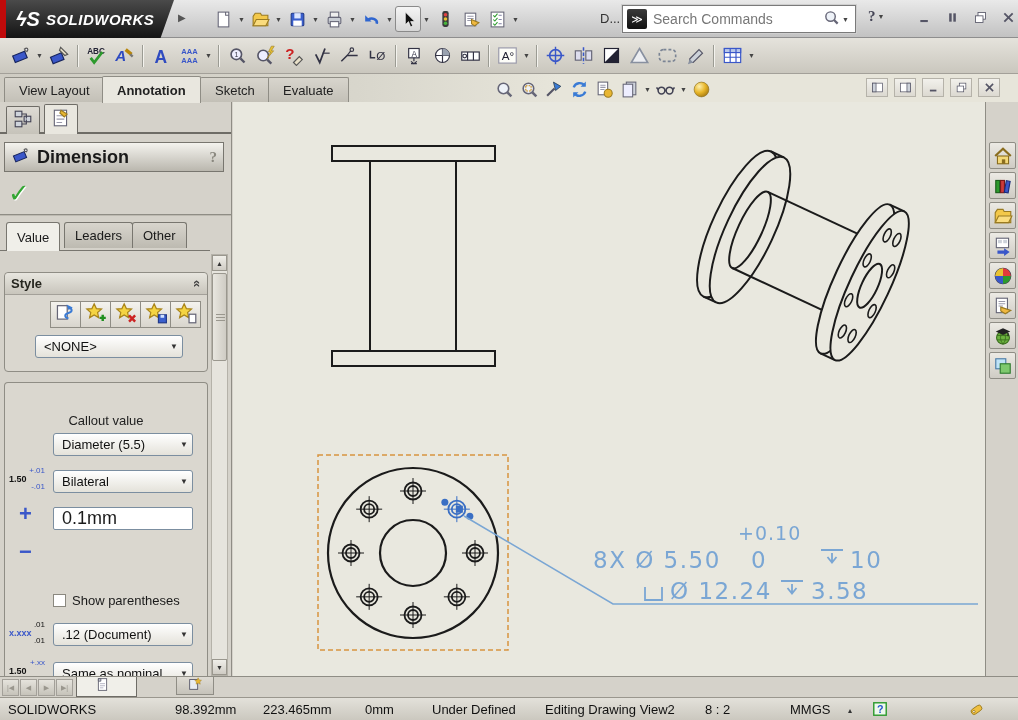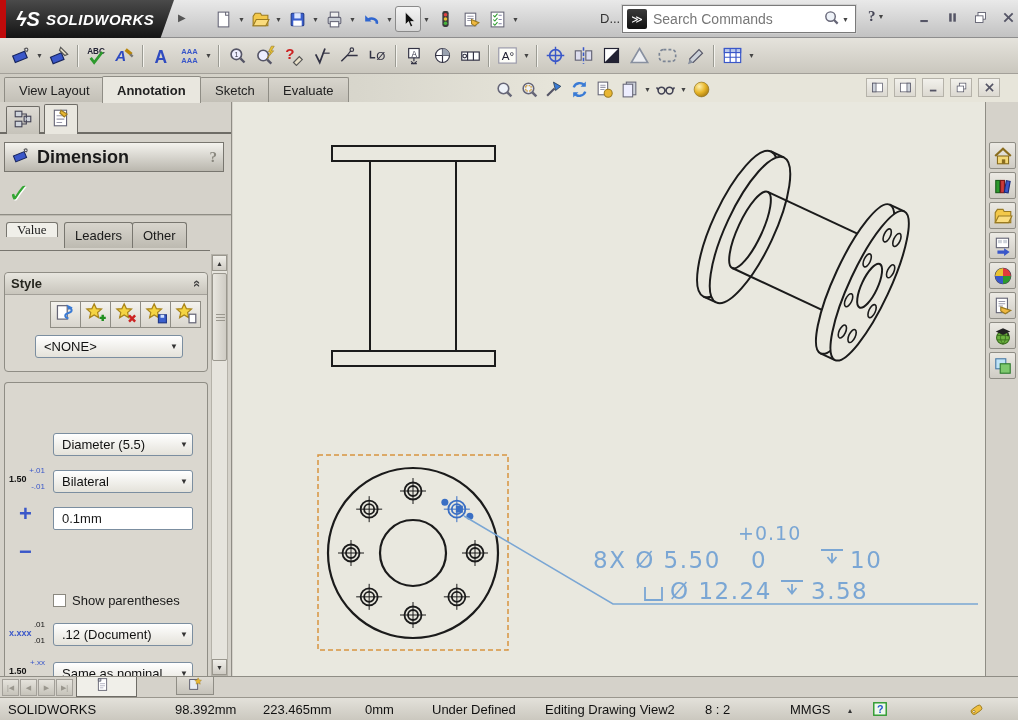--- a/index.html
+++ b/index.html
@@ -65,21 +65,21 @@
   #pm-header { position:absolute; left:4px; top:40px; width:220px; height:30px; border:1px solid #78766f;
     background:linear-gradient(#f4f3ee,#bab7ae); display:flex; align-items:center; padding:0 6px; }
   #pm-header svg { width:19px; height:19px; margin-right:7px; }
   #pm-title { font-weight:bold; font-size:18px; flex:1; }
   #pm-help { color:#8a887f; font-weight:bold; font-family:"Liberation Serif",serif; font-size:15px; }
   #pm-ok { position:absolute; left:8px; top:76px; font-size:26px; font-weight:bold; color:#33a633; text-shadow:1px 1px 0 #fff; }
   #pm-divider { position:absolute; left:0; top:112px; width:232px; height:2px; background:#bdbab1; border-top:1px solid #8f8d85; }
 
   .val-tab { position:absolute; top:120px; height:26px; padding:0 10px; display:flex; align-items:center;
     border:1px solid #78766f; border-bottom:none; background:linear-gradient(#d8d5cd,#bdbab1); font-size:13px; border-radius:3px 3px 0 0; }
-  .val-tab.active { background:#f0efe9; height:15px; font-weight:normal; z-index:2;font-family:Liberation Serif, serif; }
+  .val-tab.active { background:#f0efe9; height:29px; font-weight:normal; z-index:2; }
   #val-sep { position:absolute; left:0; top:148px; width:210px; height:1px; background:#78766f; }
 
   .groupbox { position:absolute; left:4px; width:204px; border:1px solid #8f8d85; border-radius:4px; background:#dad7cf; }
   .gb-head { height:22px; display:flex; align-items:center; padding:0 6px; font-weight:bold; color:#26261f;
     background:linear-gradient(#e8e6df,#c8c5bc); border-bottom:1px solid #a3a099; border-radius:4px 4px 0 0; }
   .gb-head .chev { margin-left:auto; display:inline-block; transform:rotate(90deg); font-size:13px; color:#444; }
 
   #style-box { top:170px; height:100px; }
   #star-row { position:absolute; left:46px; top:28px; display:flex; }
   .starb { width:31px; height:27px; border:1px solid #8f8d85; background:linear-gradient(#f4f3ee,#d8d5cd); margin-left:-1px;
@@ -91,21 +91,21 @@
   #style-combo { position:absolute; left:30px; top:62px; width:148px; }
 
   #tol-box { top:280px; height:294px; border-bottom:none; border-radius:4px 4px 0 0; }
   #callout-label { position:absolute; left:0; top:30px; width:100%; text-align:center; color:#222; }
   .tol-combo { position:absolute; left:48px; width:140px; }
   .mini-stack { position:absolute; left:4px; width:40px; text-align:center; line-height:8px; }
   .mini-stack .b { color:#3a57c9; font-size:8px; display:block; text-align:right; padding-right:4px; }
   .mini-stack .k { color:#111; font-size:9px; font-weight:bold; display:block; text-align:left; }
   .sign { position:absolute; left:14px; font-size:22px; font-weight:bold; color:#3a57c9; }
   .tol-input { position:absolute; left:48px; width:140px; height:23px; background:#fff; border:1px solid #7b8ea0; border-radius:2px;
-    display:flex; align-items:center; padding-left:8px; font-size:13px; }
+    display:flex; align-items:center; padding-left:8px; font-size:18px; }
   .tol-input.focused { border-color:#58a6d8; box-shadow:0 0 0 1px #bcd9ee inset; }
   .caret { display:inline-block; width:1px; height:15px; background:#000; margin-left:1px; }
   #paren-row { position:absolute; left:48px; top:210px; display:flex; align-items:center; }
   #paren-box { width:13px; height:13px; background:#fff; border:1px solid #8a887f; margin-right:6px; }
 
   
   #pm-scroll { position:absolute; left:211px; top:152px; width:17px; height:422px; background:#e6e4dd; border:1px solid #b5b2a9; }
   .scr-btn { position:absolute; left:0; width:15px; height:16px; background:linear-gradient(#f0efe9,#cfccc4); border:1px solid #9a978e;
     font-size:7px; color:#333; display:flex; align-items:center; justify-content:center; }
   #scr-thumb { position:absolute; left:0; top:18px; width:15px; height:88px; background:linear-gradient(90deg,#e8e6df,#cfccc4);
@@ -609,20 +609,21 @@
               </svg></span>
           </span>
       </div>
       <div class="combo" id="style-combo">
         <span>&lt;NONE&gt;</span>
         <span class="dda">▼</span>
       </div>
     </div>
 
     <div class="groupbox" id="tol-box">
+      <div id="callout-label">Callout value</div>
       <div class="combo tol-combo" style="top:50px">
         <span>Diameter (5.5)</span>
         <span class="dda">▼</span>
       </div>
       <div class="mini-stack" style="top:84px">
         <span class="b">+.01</span>
         <span class="k">1.50</span>
         <span class="b">-.01</span>
       </div>
       <div class="combo tol-combo" style="top:87px">

